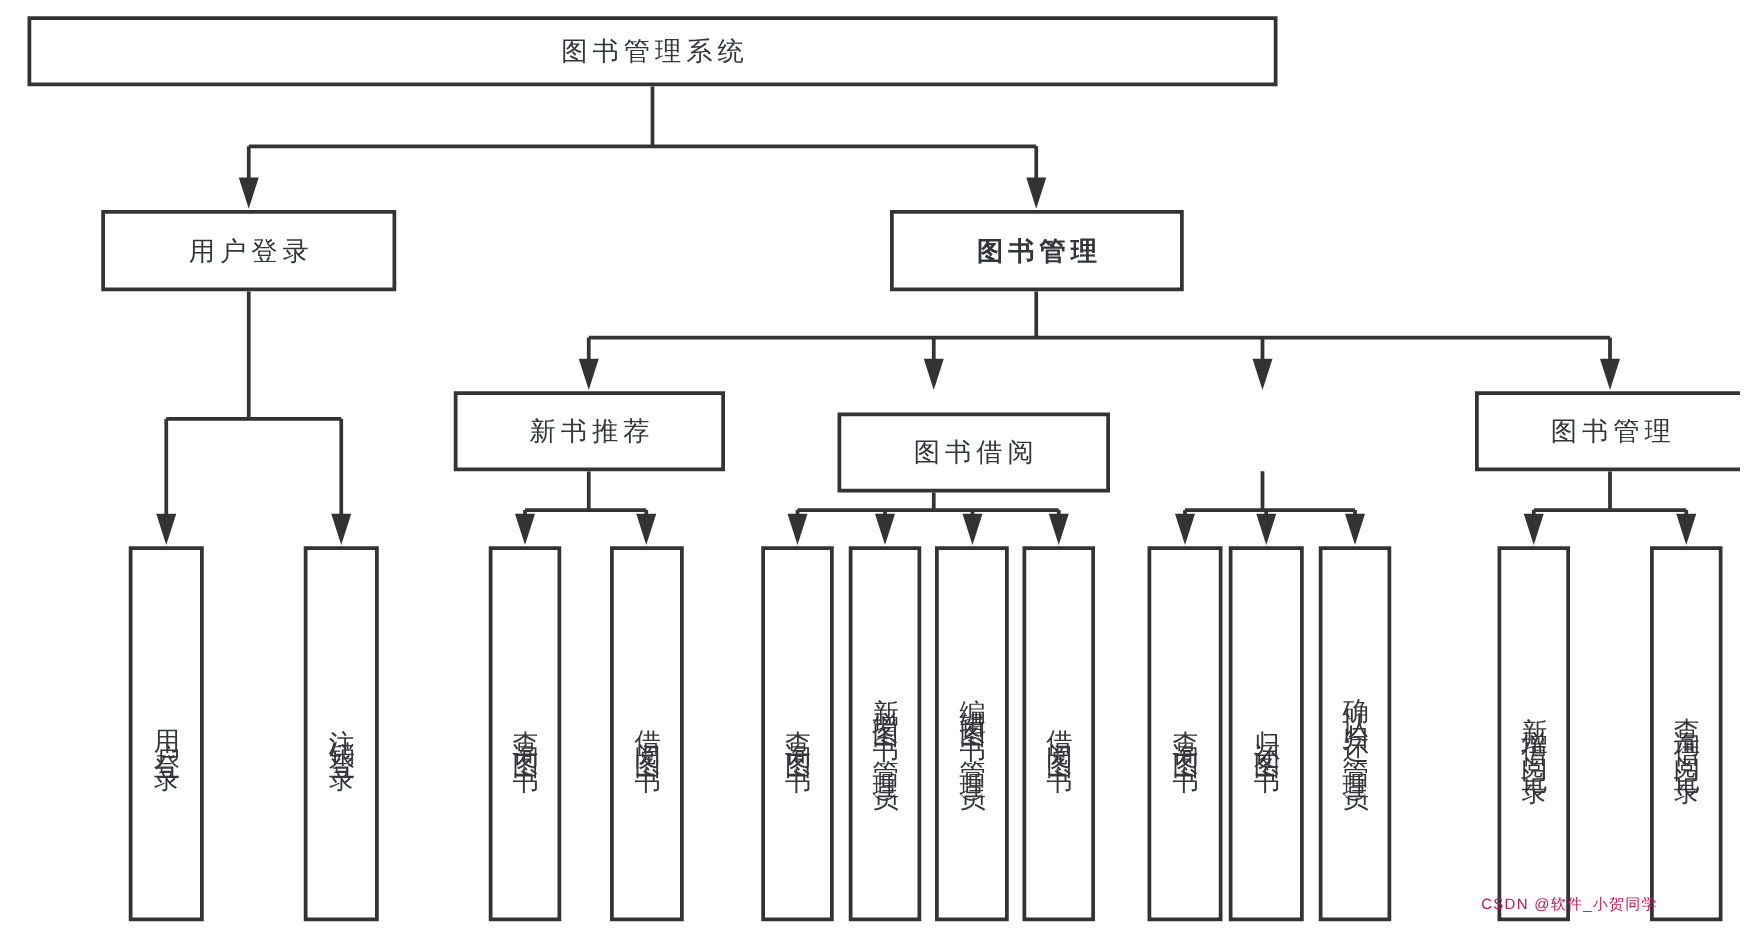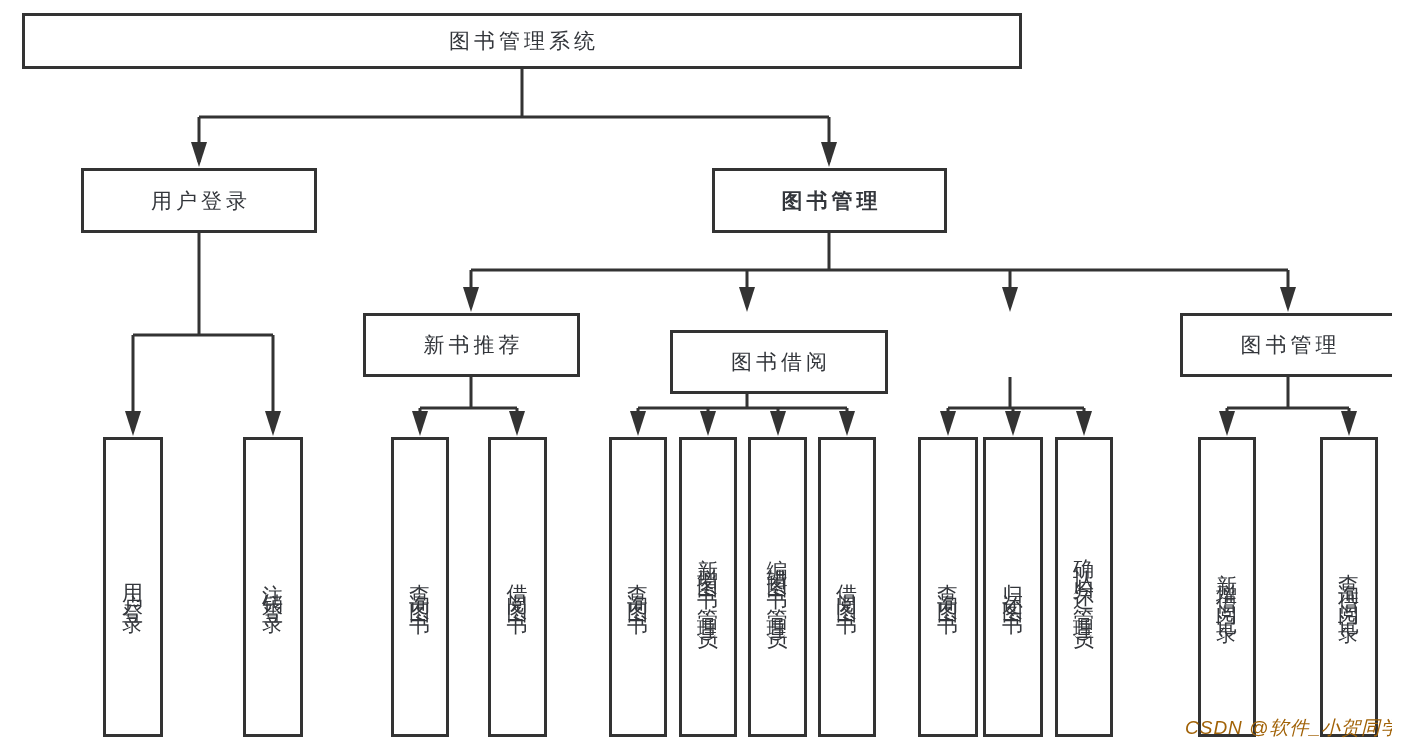--- a/index.html
+++ b/index.html
@@ -58,26 +58,25 @@
   #l-c4 { left: 818px;  width: 58px; }
   #l-d1 { left: 918px;  width: 60px; }
   #l-d2 { left: 983px;  width: 60px; }
   #l-d3 { left: 1055px; width: 58px; }
   #l-e1 { left: 1198px; width: 58px; }
   #l-e2 { left: 1320px; width: 58px; }
   .watermark {
     position: absolute;
     left: 1185px;
     top: 715px;
-    font-size: 19px;
+    font-size: 12px;
     letter-spacing: 1px;
-    color: #a16207;
+    color: #be185d;
     white-space: nowrap;
     z-index: 5;
-    font-style: italic;
   }
 </style>
 </head>
 <body>
 
 <div class="canvas">
 
   <svg class="wires" width="1405" height="747" viewBox="0 0 1405 747" xmlns="http://www.w3.org/2000/svg">
     <g stroke="#333333" stroke-width="3" fill="none">
 

